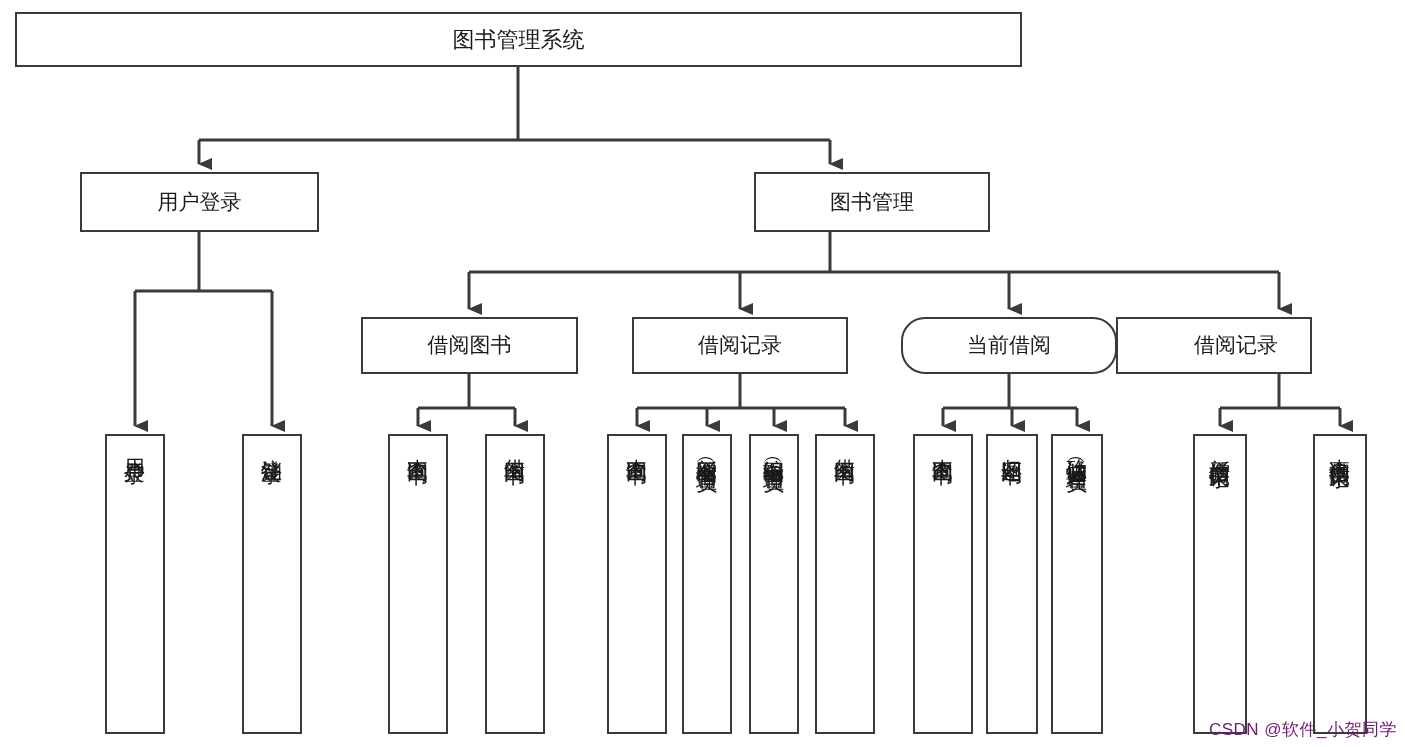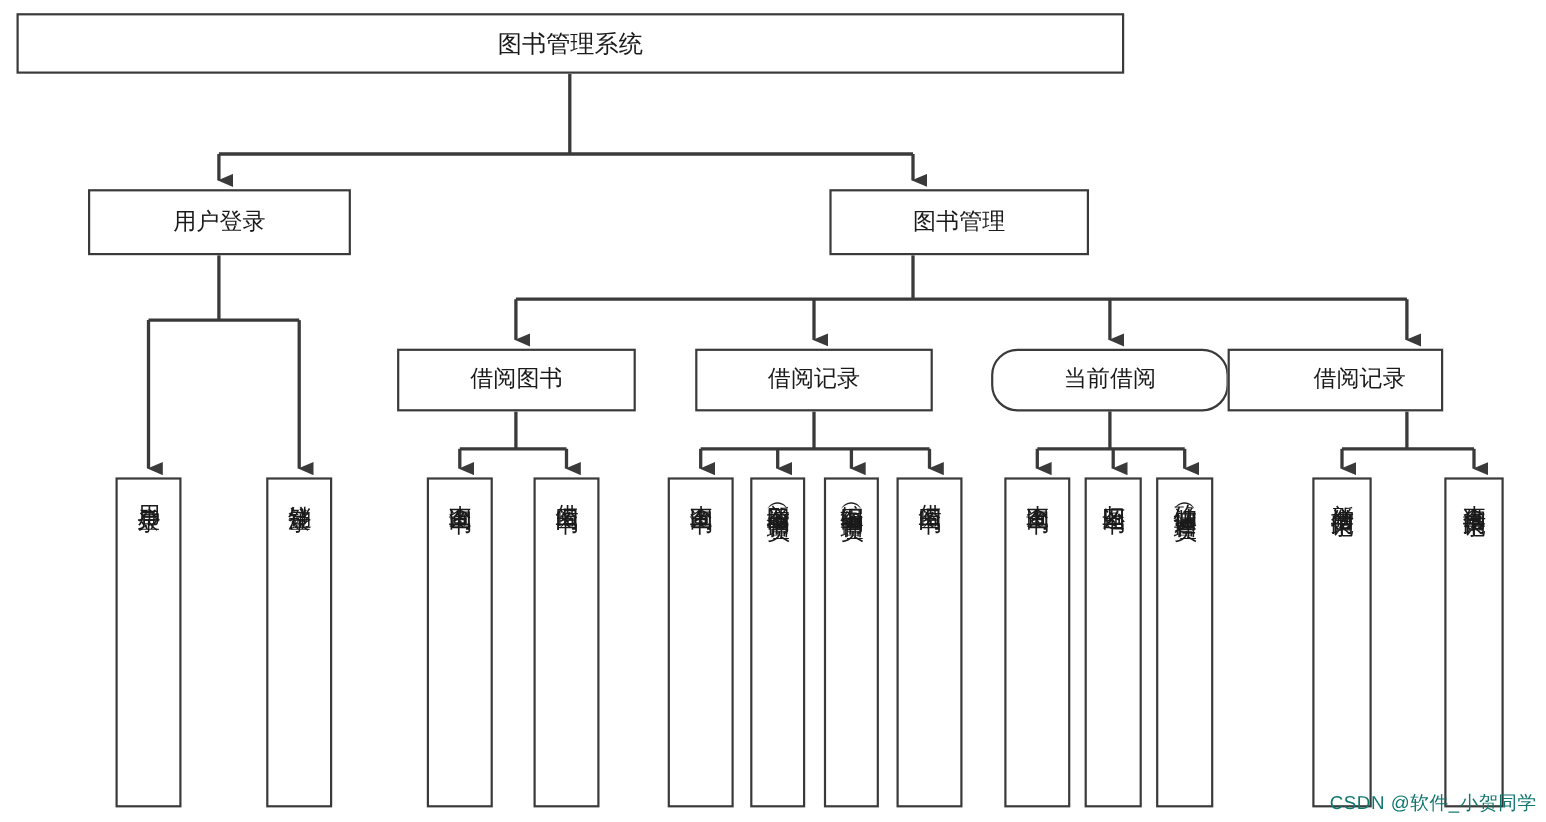--- a/index.html
+++ b/index.html
@@ -60,21 +60,21 @@
     text-orientation: upright;
     font-size: 21px;
     letter-spacing: 2px;
     line-height: 1;
   }
   #watermark {
     position: absolute;
     right: 8px;
     bottom: 6px;
     font-size: 17px;
-    color: #0f766e;
+    color: #701a75;
     letter-spacing: 0.5px;
     user-select: none;
   }
 </style>
 </head>
 <body>
 
 <div id="canvas">
 
   <svg id="edges" viewBox="0 0 1405 747" xmlns="http://www.w3.org/2000/svg">

